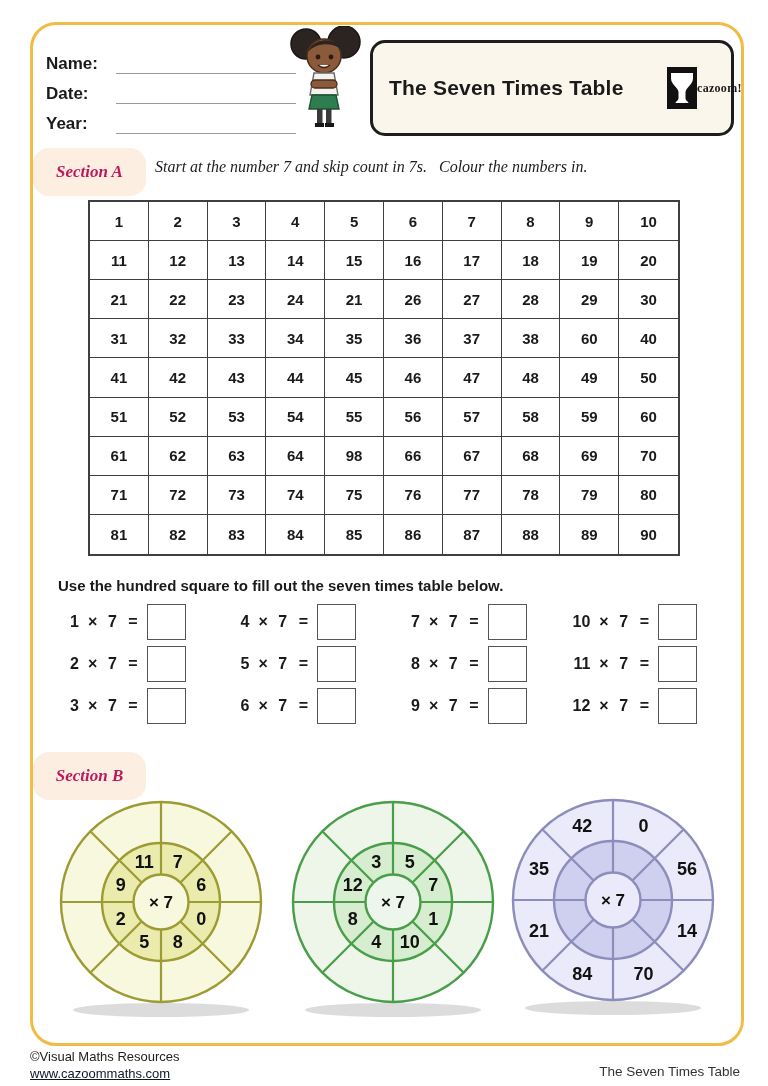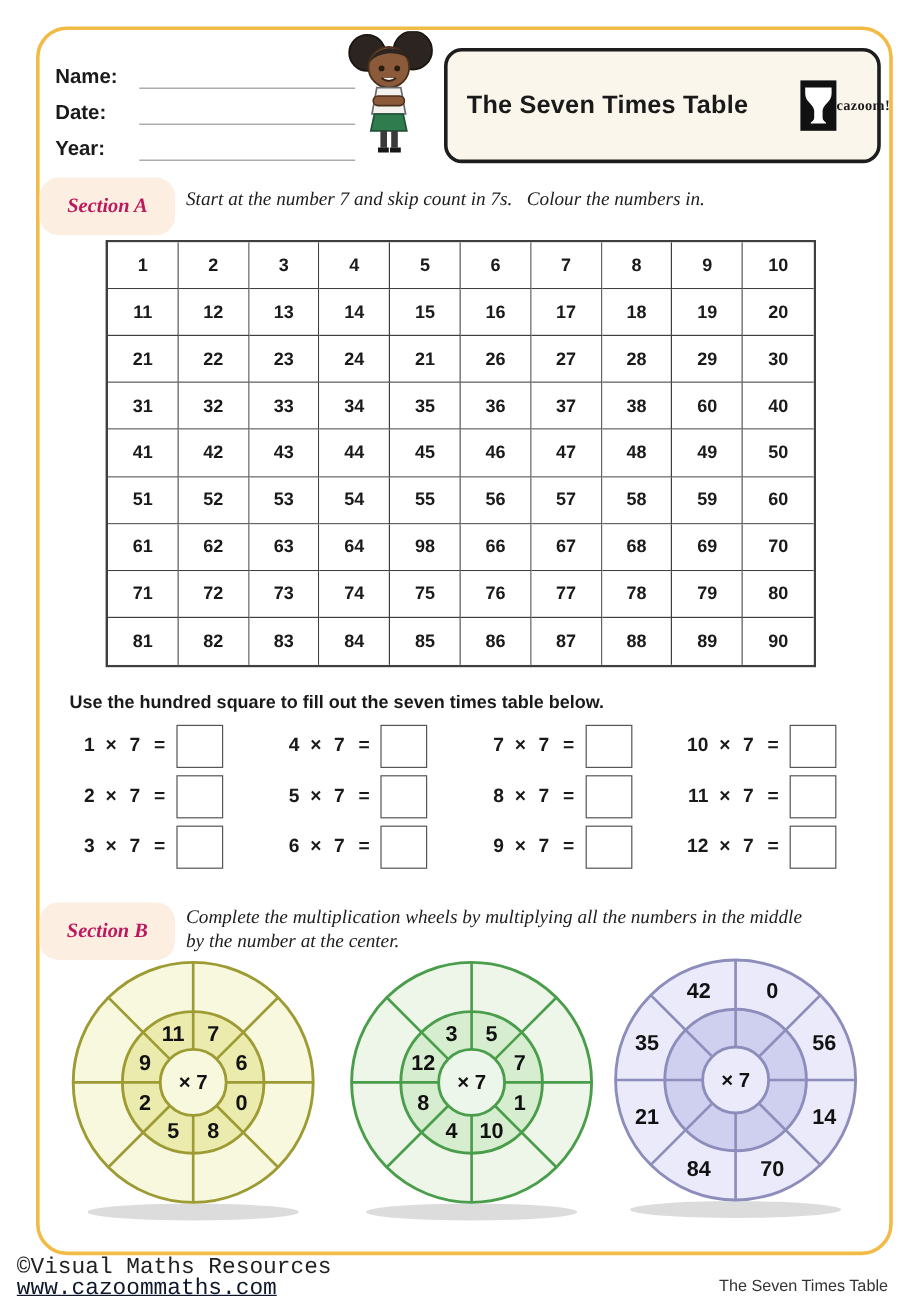--- a/index.html
+++ b/index.html
@@ -52,21 +52,21 @@
   .prob-op{margin:0 9px;}
   .prob-b{min-width:12px;text-align:center;}
   .prob-eq{margin:0 9px 0 10px;}
   .ans-box{width:39px;height:36px;border:1.8px solid #555;background:#fff;box-sizing:border-box;}
 
   
   .wheel{position:absolute;width:212px;height:224px;}
   .wheel text{font-weight:bold;fill:#111;}
 
   
-  .footer-left{position:absolute;left:14px;top:1048px;font-size:19px;color:#222;line-height:17px;font-family:Liberation Mono, monospace;}
+  .footer-left{position:absolute;left:30px;top:1048px;font-size:13px;color:#222;line-height:17px;}
   .footer-link{color:#0f172a;text-decoration:underline;cursor:pointer;}
   .footer-right{position:absolute;right:28px;top:1064px;font-size:13.5px;color:#333;}
 </style>
 </head>
 <body>
 
 <div id="sheet">
 
   <div class="page-frame"></div>
 
@@ -305,22 +305,20 @@
           <span class="prob-b">7</span>
           <span class="prob-eq">=</span>
           <div class="ans-box"></div>
         </div>
       </div>
     </div>
 
   <div class="pill" style="top:752px;">
     <span>Section B</span>
   </div>
-  <div class="instr" style="left:155px;top:755px;width:560px;">Complete the multiplication wheels by multiplying all the numbers in the middle
-by the number at the center.</div>
 
   <div class="wheel" style="left:55px;top:796px;" id="wheel-0"><svg viewBox="0 0 212 224" width="212" height="224">
         <ellipse cx="106" cy="214" rx="88" ry="7" fill="#dcdcdc"></ellipse>
         <circle cx="106" cy="106" r="100" fill="#f8f8df" stroke="#9d9b33" stroke-width="2.4"></circle>
         <circle cx="106" cy="106" r="59" fill="#ebebae" stroke="#9d9b33" stroke-width="2.4"></circle>
         <line x1="133.5" y1="106" x2="206" y2="106" stroke="#9d9b33" stroke-width="2.2"></line>
         <line x1="125.44543648263006" y1="86.55456351736994" x2="176.71067811865476" y2="35.28932188134526" stroke="#9d9b33" stroke-width="2.2"></line>
         <line x1="106" y1="78.5" x2="106" y2="6" stroke="#9d9b33" stroke-width="2.2"></line>
         <line x1="86.55456351736994" y1="86.55456351736994" x2="35.28932188134526" y2="35.289321881345245" stroke="#9d9b33" stroke-width="2.2"></line>
         <line x1="78.5" y1="106" x2="6" y2="105.99999999999999" stroke="#9d9b33" stroke-width="2.2"></line>

